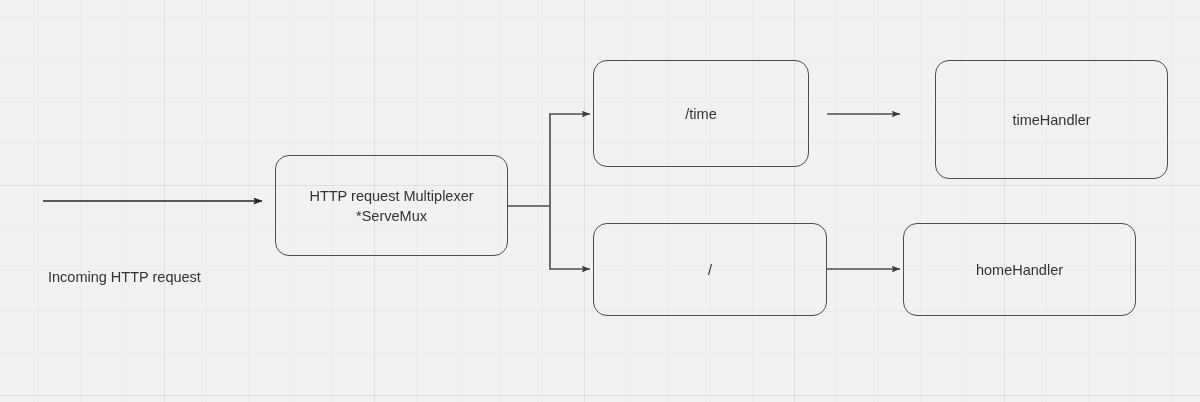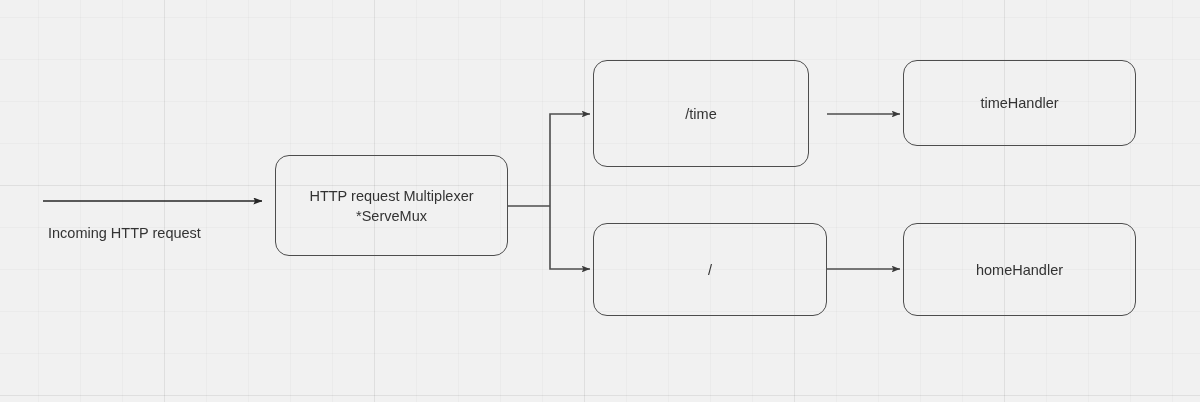--- a/index.html
+++ b/index.html
@@ -52,20 +52,21 @@
   .node-label {
     display: block;
     white-space: pre-line;
     padding: 0 10px;
   }
   .edge-label {
     position: absolute;
     color: #333333;
     font-size: 14.5px;
     white-space: nowrap;
+    margin-top: 44px;
   }
 </style>
 </head>
 <body>
 
 <div id="canvas" style="background-color: rgb(241, 241, 241);">
 
   <svg id="wires" viewBox="0 0 1200 402" xmlns="http://www.w3.org/2000/svg">
     <defs>
       <marker id="arrowhead" markerWidth="9" markerHeight="7" refX="8.6" refY="3.5" orient="auto" markerUnits="userSpaceOnUse">
@@ -95,21 +96,21 @@
   </div>
 
   <div class="node" style="left: 593px; top: 60px; width: 216px; height: 107px; border-color: rgb(77, 77, 77); color: rgb(51, 51, 51);">
     <span class="node-label">/time</span>
   </div>
 
   <div class="node" style="left: 593px; top: 223px; width: 234px; height: 93px; border-color: rgb(77, 77, 77); color: rgb(51, 51, 51);">
     <span class="node-label">/</span>
   </div>
 
-  <div class="node" style="left: 903px; top: 60px; width: 233px; height: 86px; border-color: rgb(77, 77, 77); color: rgb(51, 51, 51);">
+  <div class="node" style="left: 935px; top: 60px; width: 233px; height: 119px; border-color: rgb(77, 77, 77); color: rgb(51, 51, 51);">
     <span class="node-label">timeHandler</span>
   </div>
 
   <div class="node" style="left: 903px; top: 223px; width: 233px; height: 93px; border-color: rgb(77, 77, 77); color: rgb(51, 51, 51);">
     <span class="node-label">homeHandler</span>
   </div>
 
   <div class="edge-label" style="left: 48px; top: 225px; color: rgb(51, 51, 51);">Incoming HTTP request</div>
 
 </div>

